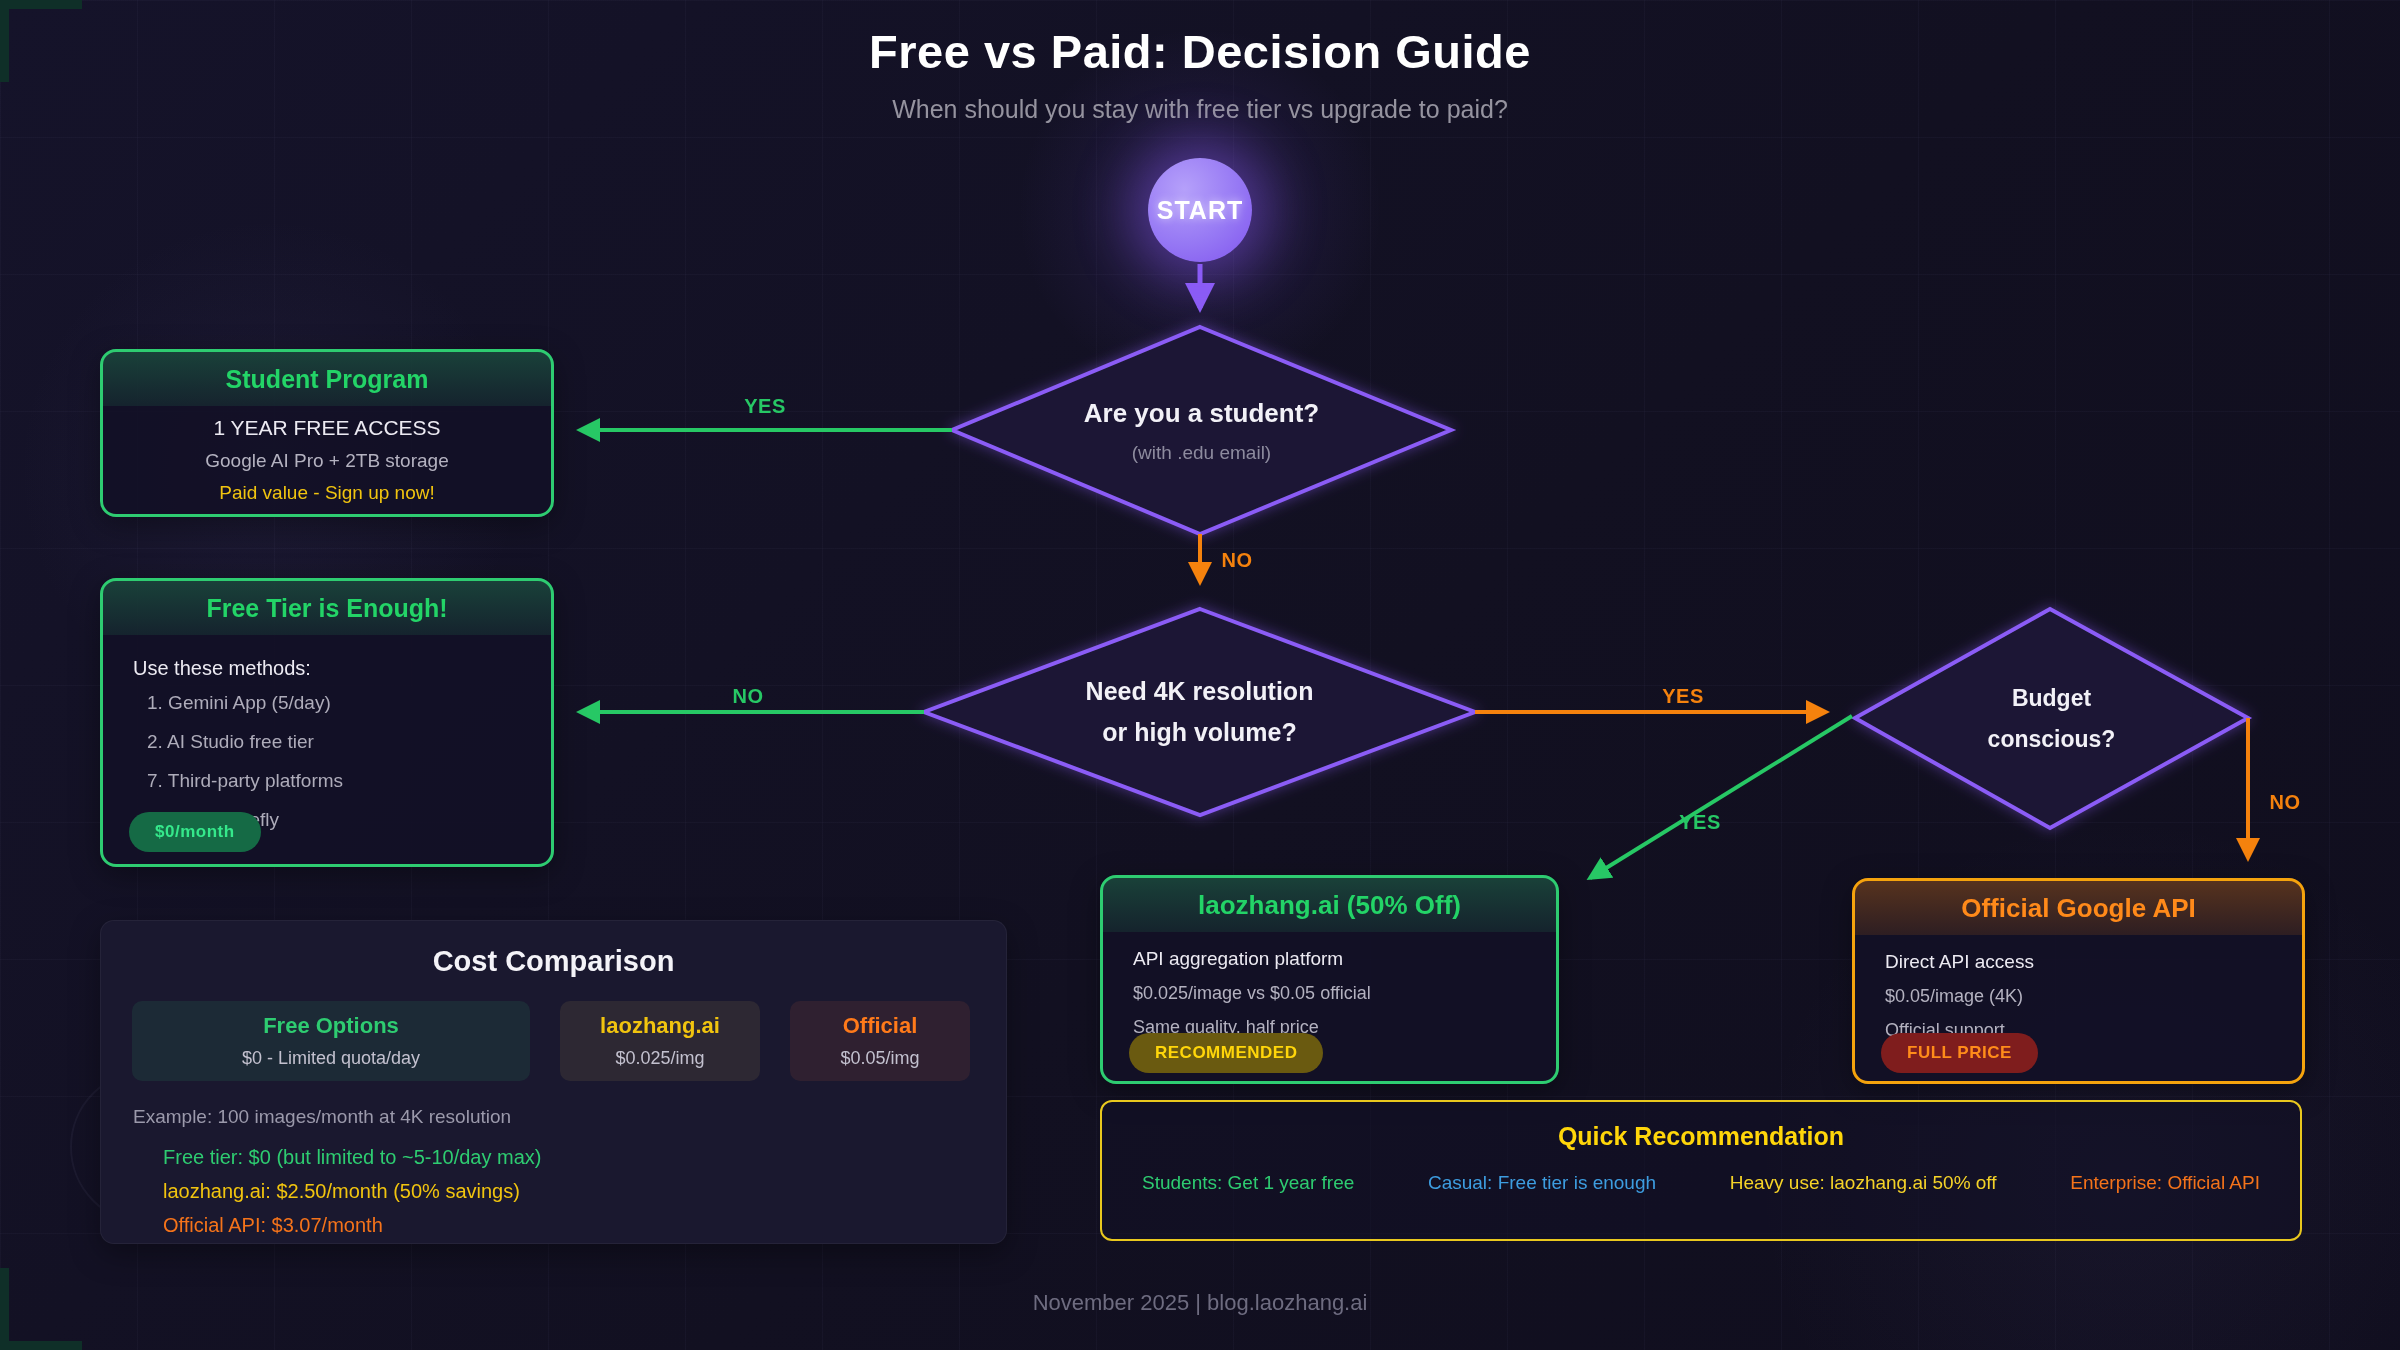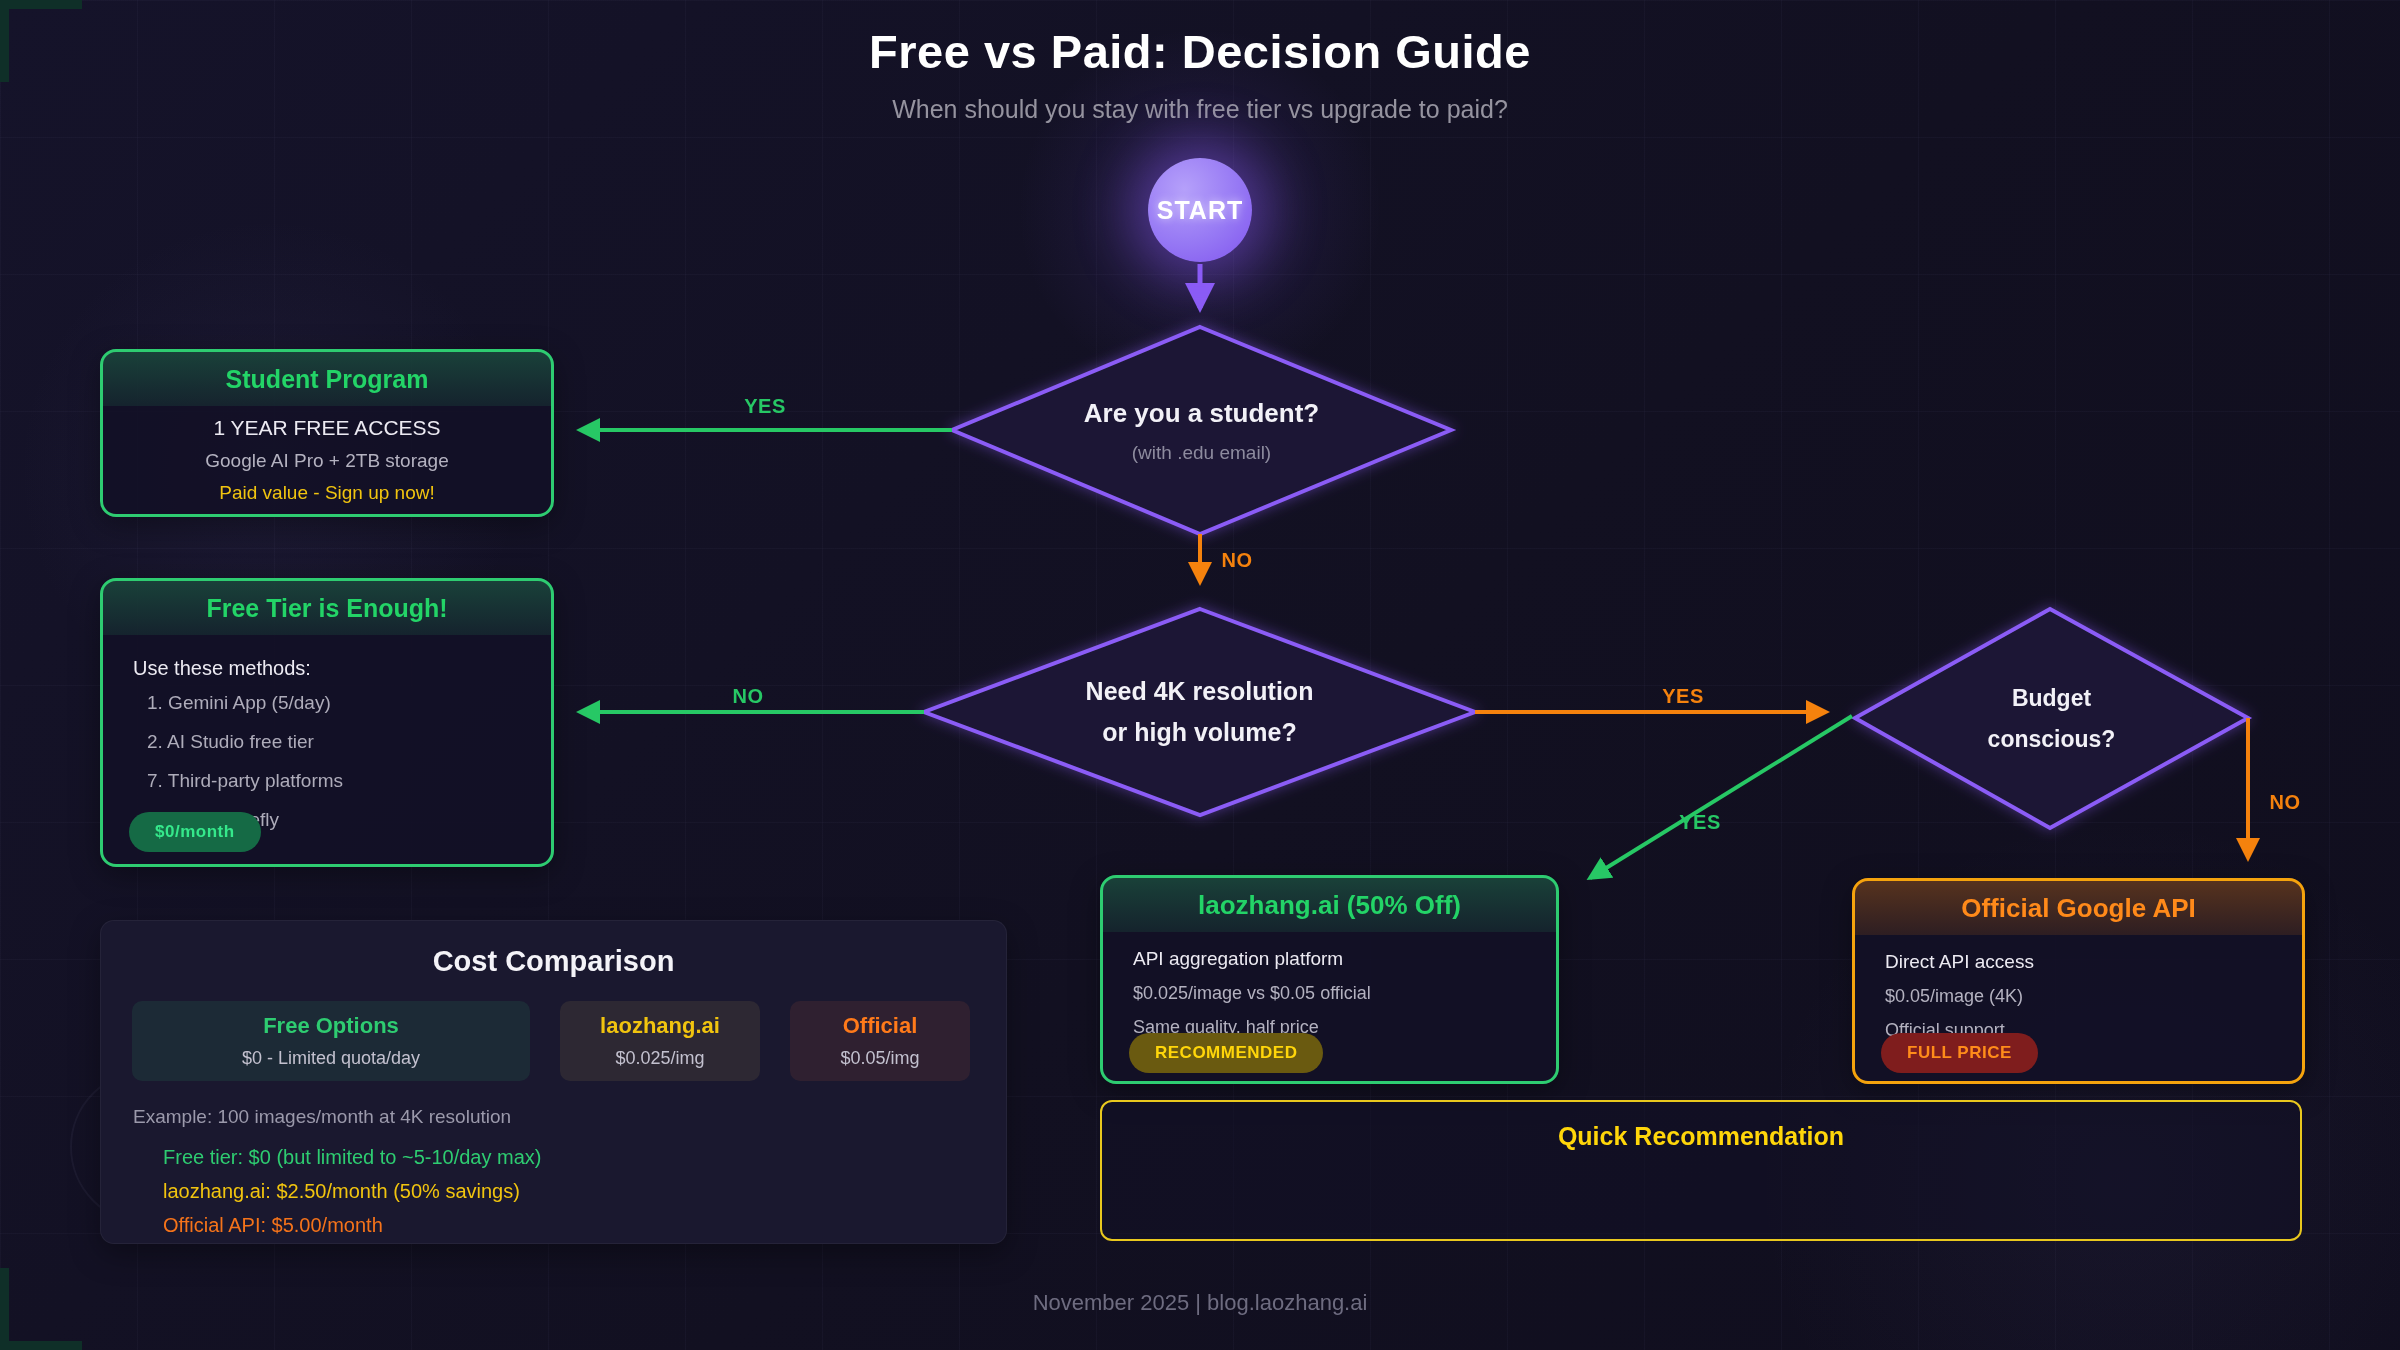--- a/index.html
+++ b/index.html
@@ -239,20 +239,26 @@
     <div class="cc-name">laozhang.ai</div>
     <div class="cc-value">$0.025/img</div>
   </div>
   <div class="cost-card cc-of">
     <div class="cc-name">Official</div>
     <div class="cc-value">$0.05/img</div>
   </div>
   <div class="cost-example">Example: 100 images/month at 4K resolution</div>
   <div class="cost-line cl-green">Free tier: $0 (but limited to ~5-10/day max)</div>
   <div class="cost-line cl-yellow">laozhang.ai: $2.50/month (50% savings)</div>
-  <div class="cost-line cl-orange">Official API: $5.00/month</div>
+  <div class="cost-line cl-orange">Official API: $3.07/month</div>
 </div>
 
 <div class="rec-panel">
   <div class="rec-title">Quick Recommendation</div>
+  <div class="rec-items">
+    <div class="rec-item ri-green">Students: Get 1 year free</div>
+    <div class="rec-item ri-blue">Casual: Free tier is enough</div>
+    <div class="rec-item ri-yellow">Heavy use: laozhang.ai 50% off</div>
+    <div class="rec-item ri-orange">Enterprise: Official API</div>
+  </div>
 </div>
 
 <div class="footer">November 2025 | blog.laozhang.ai</div>
 
 </body></html>

